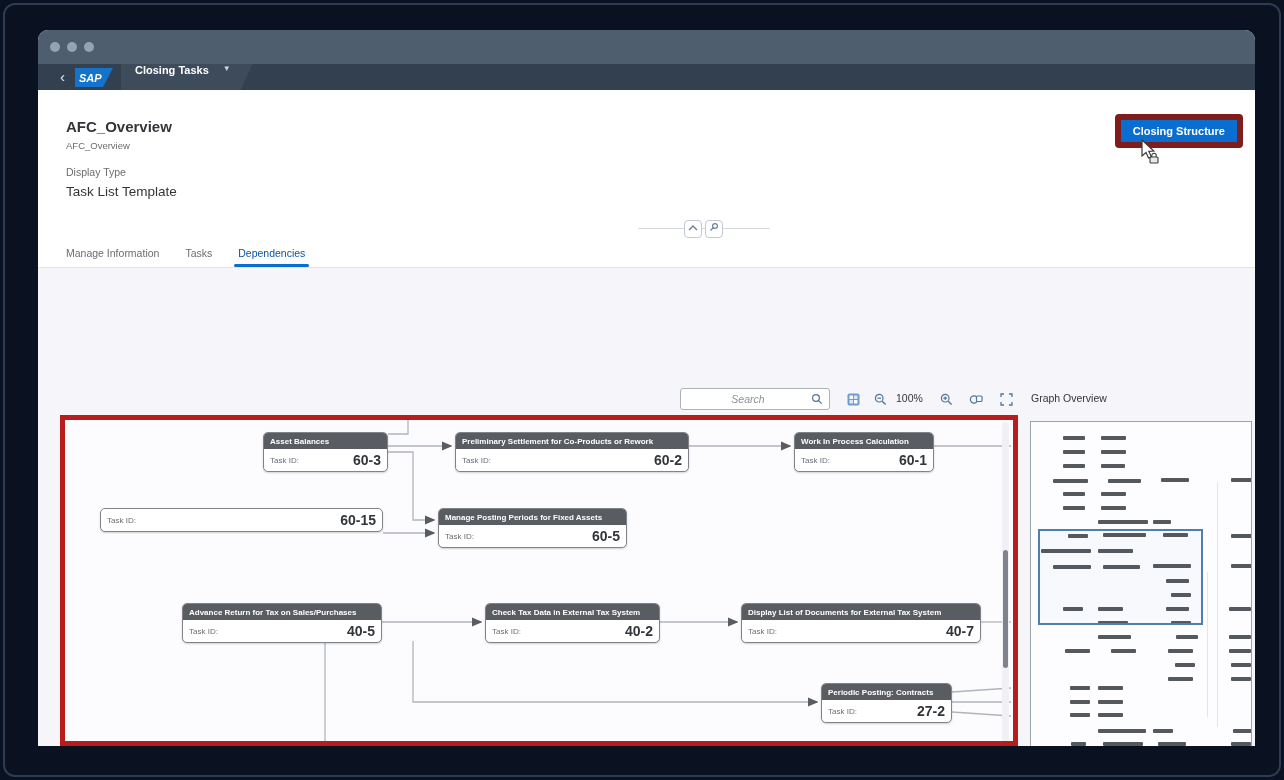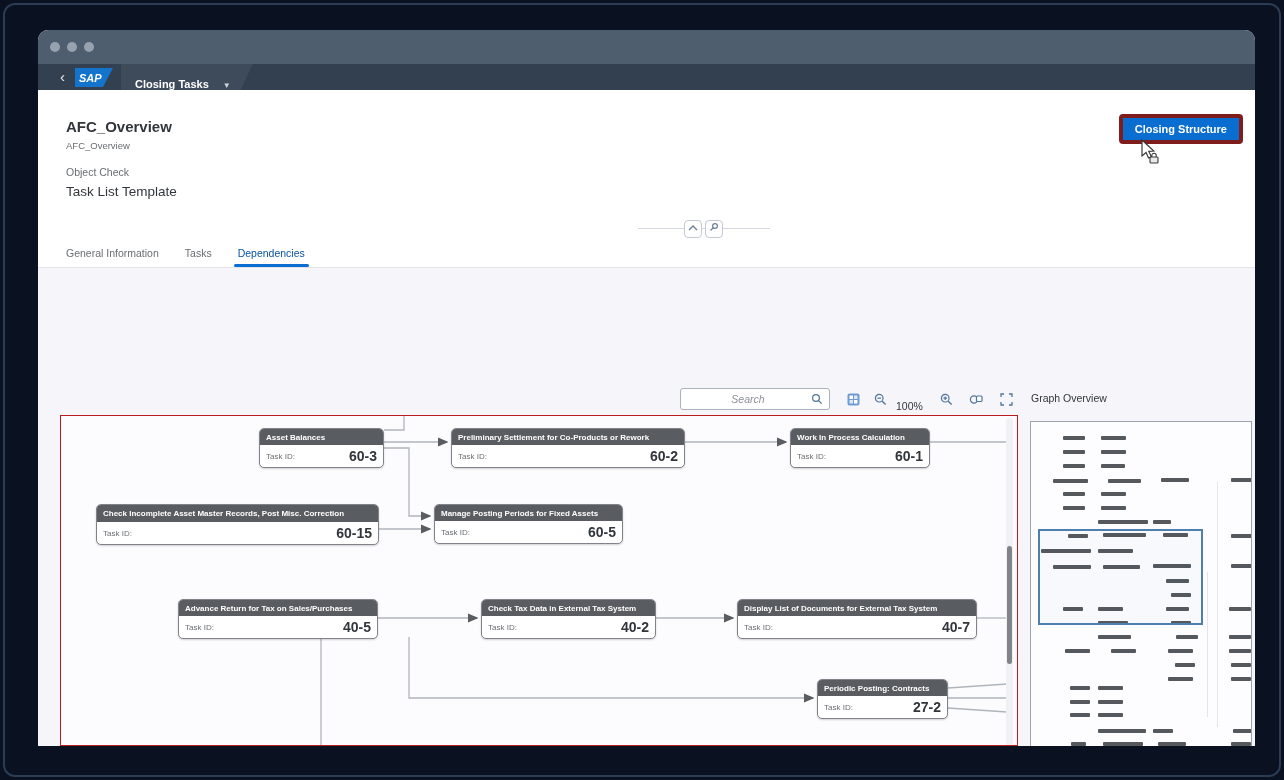--- a/index.html
+++ b/index.html
@@ -5,49 +5,49 @@
   * { margin:0; padding:0; box-sizing:border-box; }
   html,body { width:1284px; height:780px; }
   body { font-family:"Liberation Sans", sans-serif; background:#0a1120; position:relative; overflow:hidden; }
   .frame-outline { position:absolute; inset:3px; border:2px solid #2b3c54; border-radius:12px; pointer-events:none; }
   .window { position:absolute; left:38px; top:30px; width:1217px; height:716px; border-radius:10px 10px 0 0; overflow:hidden; background:#fff; }
   .chrome { height:34px; background:#4e5e6f; display:flex; align-items:center; padding-left:12px; gap:7px; }
   .dot { width:10px; height:10px; border-radius:50%; background:#96a2af; }
   .shell { height:26px; background:#33404f; display:flex; align-items:stretch; }
   .back { color:#e8ecf0; font-size:15px; line-height:26px; padding:0 10px 0 22px; cursor:pointer; }
   .sap-logo { align-self:center; margin-right:8px; }
-  .app-tab { background:#3e4b5b; color:#fff; font-size:11px; font-weight:bold; display:flex; align-items:flex-end; gap:14px; padding:0 22px 0 14px; clip-path:polygon(0 0,100% 0,calc(100% - 12px) 100%,0 100%); }
+  .app-tab { background:#3e4b5b; color:#fff; font-size:11px; font-weight:bold; display:flex; align-items:flex-start; gap:14px; padding:0 22px 0 14px; clip-path:polygon(0 0,100% 0,calc(100% - 12px) 100%,0 100%); }
   .caret { font-size:8px; color:#cdd5dd; }
   .page { position:relative; width:100%; height:616px; background:#fff; }
 
   .pg-title { position:absolute; left:28px; top:28px; font-size:15px; font-weight:bold; color:#32363a; }
   .pg-sub { position:absolute; left:28px; top:50px; font-size:9.5px; color:#6a6d70; }
   .pg-objlabel { position:absolute; left:28px; top:76px; font-size:10.5px; color:#6a6d70; }
   .pg-objvalue { position:absolute; left:28px; top:94px; font-size:13.5px; color:#32363a; }
-  .action-btn { position:absolute; right:12px; top:24px; background:#0a6ed1; border:4px solid #7f1d1d; color:#fff; font-size:11px; font-weight:bold; padding:5px 12px; border-radius:4px; cursor:pointer; font-family:inherit; }
+  .action-btn { position:absolute; right:12px; top:24px; background:#0a6ed1; border:6px solid #7f1d1d; color:#fff; font-size:11px; font-weight:bold; padding:5px 12px; border-radius:4px; cursor:pointer; font-family:inherit; }
 
   .collapse-ctl { position:absolute; left:600px; top:130px; width:132px; height:18px; }
   .collapse-ctl .line { position:absolute; left:0; right:0; top:8px; height:1px; background:#d5d7e0; }
   .mini-btn { position:absolute; top:0; width:18px; height:18px; border:1px solid #c3c8d4; border-radius:4px; background:#fff; color:#6a7f99; font-size:9px; line-height:16px; text-align:center; cursor:pointer; }
   .mini-btn.b1 { left:46px; } .mini-btn.b2 { left:67px; }
 
   .tabstrip { position:absolute; left:0; top:152px; width:100%; height:26px; border-bottom:1px solid #e4e4ea; display:flex; padding-left:28px; gap:26px; background:#fff; }
   .tab { font-size:10.5px; color:#6a6d70; line-height:22px; cursor:pointer; position:relative; }
   .tab.active { color:#0854a0; }
   .tab.active::after { content:""; position:absolute; left:-4px; right:-4px; bottom:0; height:3px; background:#0a6ed1; border-radius:2px; }
 
   .content { position:absolute; left:0; top:178px; width:100%; height:478px; background:#f5f5fa; }
   .searchbox { position:absolute; left:642px; top:120px; width:150px; height:22px; background:#fff; border:1px solid #aab2ba; border-radius:3px; display:flex; align-items:center; }
   .searchbox input { flex:1; border:0; outline:0; background:transparent; font-size:10.5px; font-style:italic; color:#5a5d62; padding:0 4px 0 8px; font-family:inherit; width:110px;text-align:center; }
   .searchbox input::placeholder { color:#8d9096; }
   .tb-ico { position:absolute; top:122px; width:20px; height:18px; display:flex; align-items:center; justify-content:center; cursor:pointer; }
-  .tb-label { position:absolute; top:124px; font-size:10.5px; color:#32363a;margin-top:8px; }
+  .tb-label { position:absolute; top:124px; font-size:10.5px; color:#32363a; }
   .overview-label { position:absolute; left:993px; top:124px; font-size:10.5px; color:#32363a; }
 
-  .canvas { position:absolute; left:22px; top:147px; width:958px; height:331px; background:#fcfcfe; border:1px solid #b91c1c; overflow:hidden; }
+  .canvas { position:absolute; left:22px; top:147px; width:958px; height:331px; background:#fcfcfe; border:5px solid #b91c1c; overflow:hidden; }
   .canvas-inner { position:absolute; left:0; top:0; width:958px; height:421px; }
   .g-node { position:absolute; border:1px solid #80848a; border-radius:5px; background:#fff; box-shadow:0 1px 2px rgba(0,0,0,.18); cursor:pointer; }
   .g-head { background:#595c61; color:#fff; font-size:8px; font-weight:bold; padding:4px 6px 3px; border-radius:4px 4px 0 0; white-space:nowrap; overflow:hidden; }
   .g-node.two-line .g-head { white-space:normal; line-height:1.3; }
   .g-body { display:flex; justify-content:space-between; align-items:center; font-size:8px; color:#6a6d70; padding:3px 6px; }
   .g-body b { color:#32363a; font-size:14px; }
   .scroll-track { position:absolute; right:4px; top:2px; width:7px; height:415px; background:#f1f1f5; border-radius:4px; }
   .scroll-thumb { position:absolute; right:5px; top:130px; width:5px; height:118px; background:#80848a; border-radius:3px; cursor:grab; }
 
   .minimap { position:absolute; left:992px; top:153px; width:222px; height:411px; background:#fdfdff; border:1px solid #9aa4ae; overflow:hidden; }
@@ -78,41 +78,41 @@
     </svg>
     <div class="app-tab">
       <span>Closing Tasks</span>
       <span class="caret">▼</span>
     </div>
   </div>
 
   <div class="page">
     <div class="pg-title">AFC_Overview</div>
     <div class="pg-sub">AFC_Overview</div>
-    <div class="pg-objlabel">Object Check</div>
+    <div class="pg-objlabel">Display Type</div>
     <div class="pg-objvalue">Task List Template</div>
     <button class="action-btn">Closing Structure</button>
 
     <div class="collapse-ctl">
       <div class="line"></div>
       <div class="mini-btn b1">
         <svg width="10" height="8" viewBox="0 0 10 8">
             <path d="M1 6 L5 2 L9 6" stroke="#6a7f99" stroke-width="1.4" fill="none"></path>
           </svg>
       </div>
       <div class="mini-btn b2">
         <svg width="10" height="10" viewBox="0 0 10 10">
             <circle cx="6" cy="4" r="2.4" fill="none" stroke="#6a7f99" stroke-width="1.2"></circle>
             <path d="M4.5 5.5 L1.5 8.5" stroke="#6a7f99" stroke-width="1.2"></path>
           </svg>
       </div>
     </div>
 
     <div class="tabstrip" id="tabstrip">
-        <div class="tab">General Information</div>
+        <div class="tab">Manage Information</div>
         <div class="tab">Tasks</div>
         <div class="tab active">Dependencies</div>
       </div>
 
     <div class="content">
       <div class="searchbox" style="left:642px; top:120px; position:absolute;">
         <input type="text" placeholder="Search" style="">
         <svg width="12" height="12" viewBox="0 0 12 12" style="margin-right:6px">
             <circle cx="5" cy="5" r="3.4" fill="none" stroke="#51769c" stroke-width="1.2"></circle>
             <path d="M7.6 7.6 L10.6 10.6" stroke="#51769c" stroke-width="1.3"></path>
@@ -201,21 +201,20 @@
                 </div>
               </div>
               <div class="g-node" style="left: 729px; top: 12px; width: 140px;">
                 <div class="g-head">Work In Process Calculation</div>
                 <div class="g-body">
                   <span>Task ID:</span>
                   <b>60-1</b>
                 </div>
               </div>
               <div class="g-node two-line" style="left: 35px; top: 88px; width: 283px;">
-                <div class="g-head">Check Incomplete Asset Master Records, Post Misc. Correction</div>
                 <div class="g-body">
                   <span>Task ID:</span>
                   <b>60-15</b>
                 </div>
               </div>
               <div class="g-node" style="left: 373px; top: 88px; width: 189px;">
                 <div class="g-head">Manage Posting Periods for Fixed Assets</div>
                 <div class="g-body">
                   <span>Task ID:</span>
                   <b>60-5</b>

